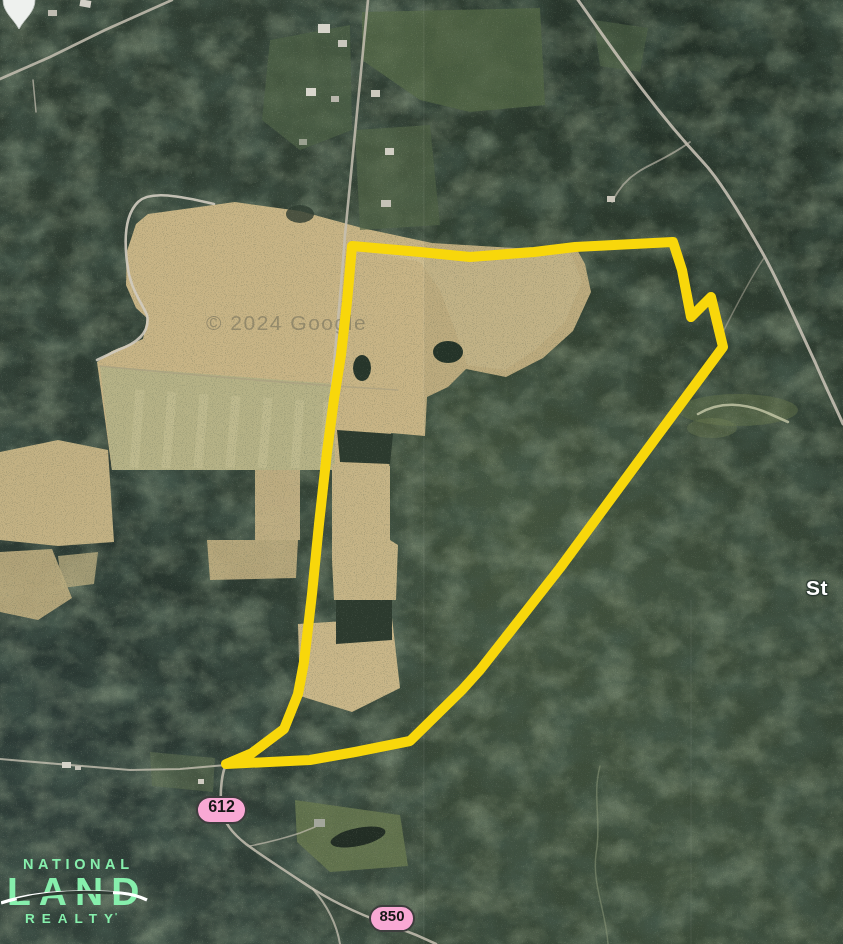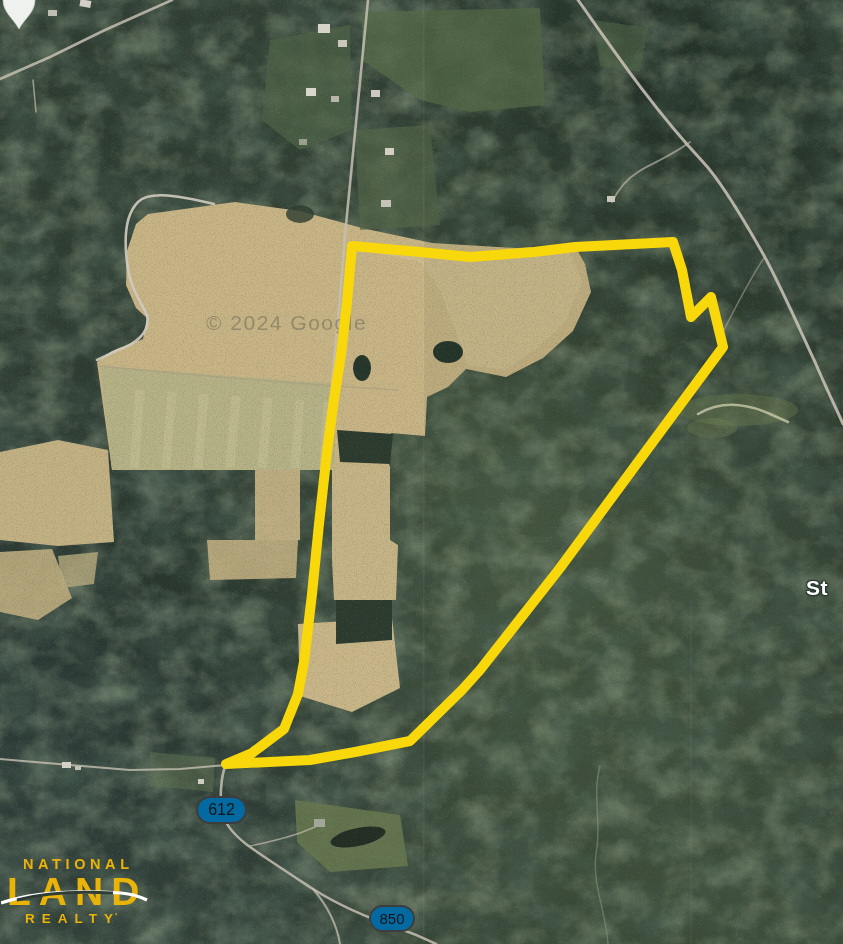--- a/index.html
+++ b/index.html
@@ -6,38 +6,38 @@
   .stage{
     position:relative;width:843px;height:944px;overflow:hidden;
     font-family:"Liberation Sans",sans-serif;background:#344236;cursor:grab;
   }
   .terrain{position:absolute;left:0;top:0;}
   .watermark-text{
     font-family:"Liberation Sans",sans-serif;font-size:21px;letter-spacing:1.5px;
     fill:#6f6c59;opacity:0.55;
   }
   .shield{
-    position:absolute;display:flex;align-items:center;justify-content:center;
-    background:#0369a1;border:2.5px solid #3d3d3d;border-radius:15px;
-    color:#161616;font-weight:400;box-sizing:border-box;
+    position:absolute;display:flex;justify-content:center;
+    background:#f9a8d4;border:2.5px solid #3d3d3d;border-radius:15px;
+    color:#161616;font-weight:700;box-sizing:border-box;
     font-family:"Liberation Sans",sans-serif;
   }
   .shield-612{left:196px;top:796px;width:51px;height:28px;font-size:16px;}
   .shield-713{left:369px;top:905px;width:46px;height:27px;font-size:15px;border-width:2px;}
   .place-label{
     position:absolute;left:782px;top:576px;color:#ffffff;font-size:21px;font-weight:700;
     letter-spacing:0.5px;
     text-shadow:-1px -1px 1px rgba(38,52,44,.9),1px -1px 1px rgba(38,52,44,.9),
                 -1px 1px 1px rgba(38,52,44,.9),1px 1px 1px rgba(38,52,44,.9),
                 0 0 4px rgba(30,42,35,.8);
     white-space:nowrap;
     margin-left:24px;
   }
   .pin{position:absolute;left:-3px;top:-13px;width:44px;height:46px;}
-  .logo{position:absolute;left:0;top:856px;width:175px;color:#eab308;user-select:none;}
+  .logo{position:absolute;left:0;top:856px;width:175px;color:#86efac;user-select:none;}
   .logo-top{margin-left:23px;font-size:14.5px;font-weight:700;letter-spacing:4.6px;white-space:nowrap;}
   .logo-mid{position:relative;margin-left:7px;margin-top:1px;font-size:39px;font-weight:700;
             letter-spacing:8px;line-height:0.95;white-space:nowrap;}
   .logo-mid .swoosh{position:absolute;left:-6px;top:0;pointer-events:none;}
   .logo-bottom{margin-left:25px;margin-top:1px;font-size:13.5px;font-weight:700;letter-spacing:7px;white-space:nowrap;}
   .logo-bottom .tm{font-size:9px;vertical-align:top;margin-left:-5px;}
 </style>
 </head>
 <body>
 

